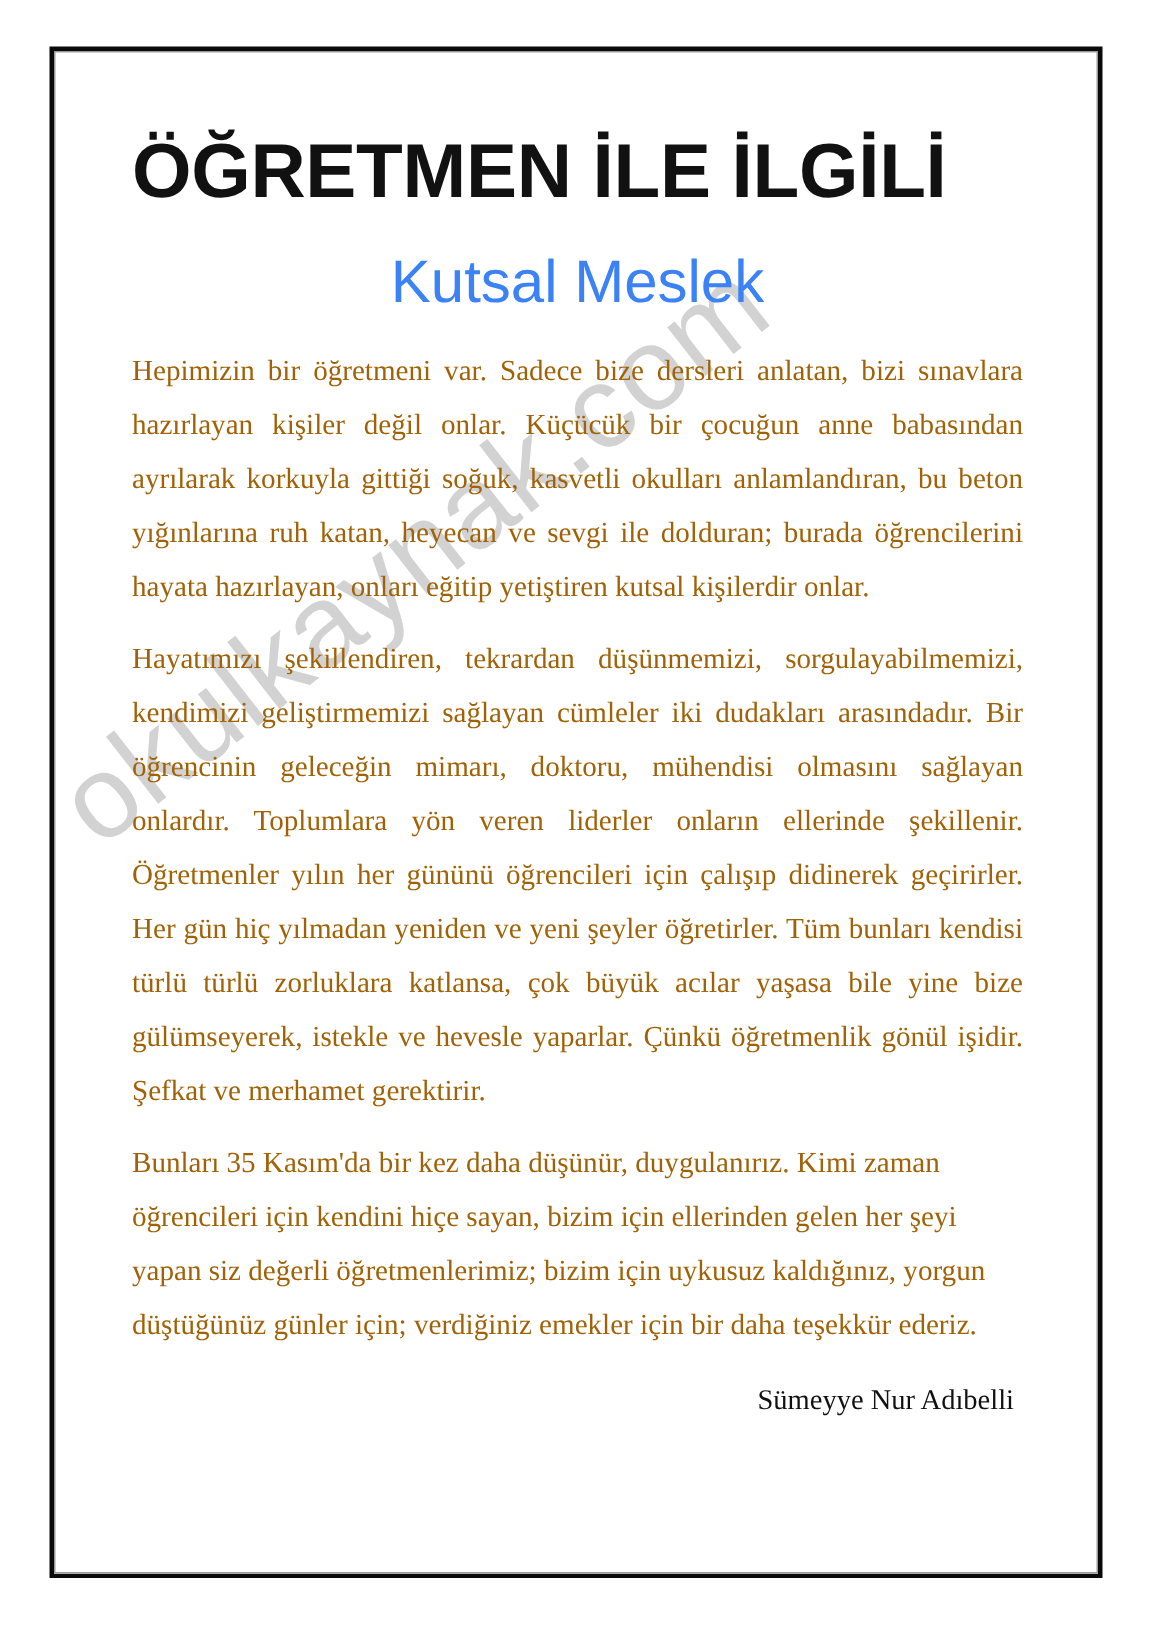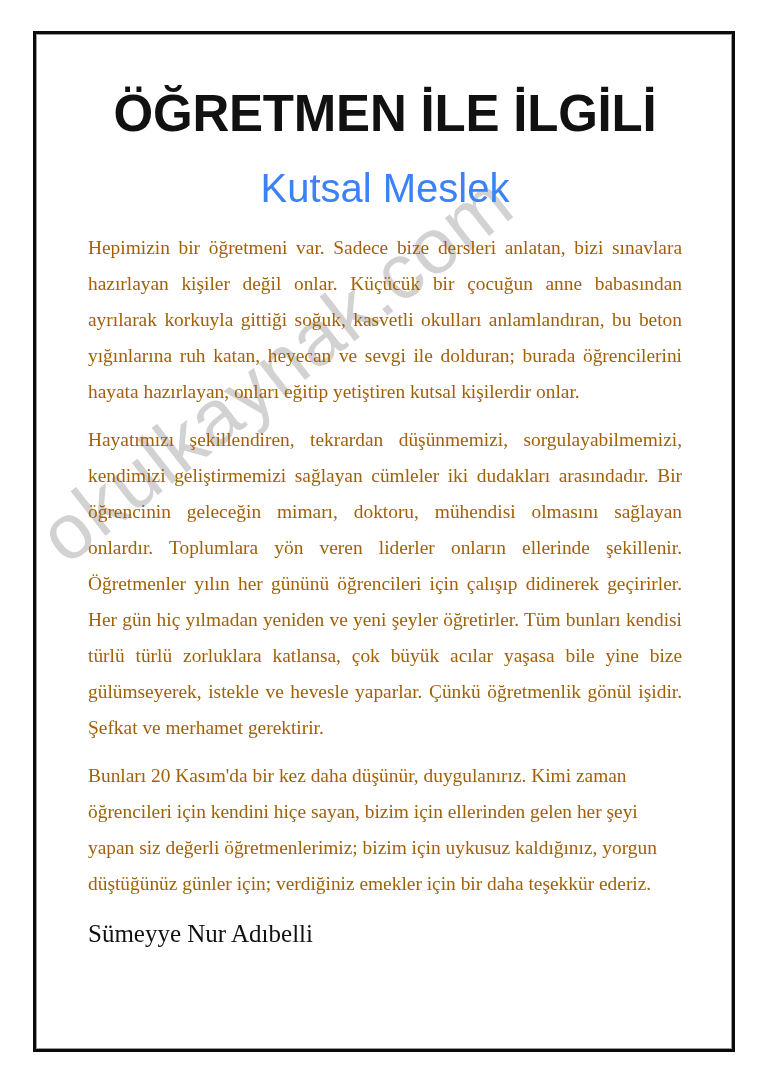--- a/index.html
+++ b/index.html
@@ -63,21 +63,20 @@
     top: 0;
     width: 594px;
     z-index: 2;
   }
 
   .doc-title {
     font-family: "Liberation Sans", "DejaVu Sans", sans-serif;
     font-weight: bold;
     font-size: 51px;
     line-height: 60px;
-    text-align: center;
     color: #111111;
     margin: 0;
     padding-top: 84px;
     letter-spacing: -0.2px;
   }
 
   .doc-subtitle {
     font-family: "Liberation Sans", "DejaVu Sans", sans-serif;
     font-weight: 400;
     font-size: 40px;
@@ -98,24 +97,24 @@
     text-align: justify;
     text-justify: inter-word;
     hyphens: none;
   }
   .para.left-aligned {
     text-align: left;
   }
 
   .signature {
     font-family: "Liberation Serif", "DejaVu Serif", serif;
-    font-size: 25px;
+    font-size: 19px;
     line-height: 36px;
     color: #111111;
-    text-align: left;
+    text-align: right;
     margin: 14px 0 0 0;
     padding-right: 6px;
   }
 </style>
 </head>
 <body>
 
 <div id="page-frame">
   <div id="page-frame-inner"></div>
 </div>
@@ -127,17 +126,17 @@
   <h1 class="doc-title">
     <span>ÖĞRETMEN İLE İLGİLİ</span><br>
   </h1>
 
   <h2 class="doc-subtitle">Kutsal Meslek</h2>
 
   <p class="para">Hepimizin bir öğretmeni var. Sadece bize dersleri anlatan, bizi sınavlara hazırlayan kişiler değil onlar. Küçücük bir çocuğun anne babasından ayrılarak korkuyla gittiği soğuk, kasvetli okulları anlamlandıran, bu beton yığınlarına ruh katan, heyecan ve sevgi ile dolduran; burada öğrencilerini hayata hazırlayan, onları eğitip yetiştiren kutsal kişilerdir onlar.</p>
 
   <p class="para">Hayatımızı şekillendiren, tekrardan düşünmemizi, sorgulayabilmemizi, kendimizi geliştirmemizi sağlayan cümleler iki dudakları arasındadır. Bir öğrencinin geleceğin mimarı, doktoru, mühendisi olmasını sağlayan onlardır. Toplumlara yön veren liderler onların ellerinde şekillenir. Öğretmenler yılın her gününü öğrencileri için çalışıp didinerek geçirirler. Her gün hiç yılmadan yeniden ve yeni şeyler öğretirler. Tüm bunları kendisi türlü türlü zorluklara katlansa, çok büyük acılar yaşasa bile yine bize gülümseyerek, istekle ve hevesle yaparlar. Çünkü öğretmenlik gönül işidir. Şefkat ve merhamet gerektirir.</p>
 
-  <p class="para left-aligned">Bunları 20 Kasım'da bir kez daha düşünür, duygulanırız. Kimi zaman öğrencileri için kendini hiçe sayan, bizim için ellerinden gelen her şeyi yapan siz değerli öğretmenlerimiz; bizim için uykusuz kaldığınız, yorgun düştüğünüz günler için; verdiğiniz emekler için bir daha teşekkür ederiz.</p>
+  <p class="para left-aligned">Bunları 35 Kasım'da bir kez daha düşünür, duygulanırız. Kimi zaman öğrencileri için kendini hiçe sayan, bizim için ellerinden gelen her şeyi yapan siz değerli öğretmenlerimiz; bizim için uykusuz kaldığınız, yorgun düştüğünüz günler için; verdiğiniz emekler için bir daha teşekkür ederiz.</p>
 
   <p class="signature">Sümeyye Nur Adıbelli</p>
 
 </div>
 
 </body></html>

